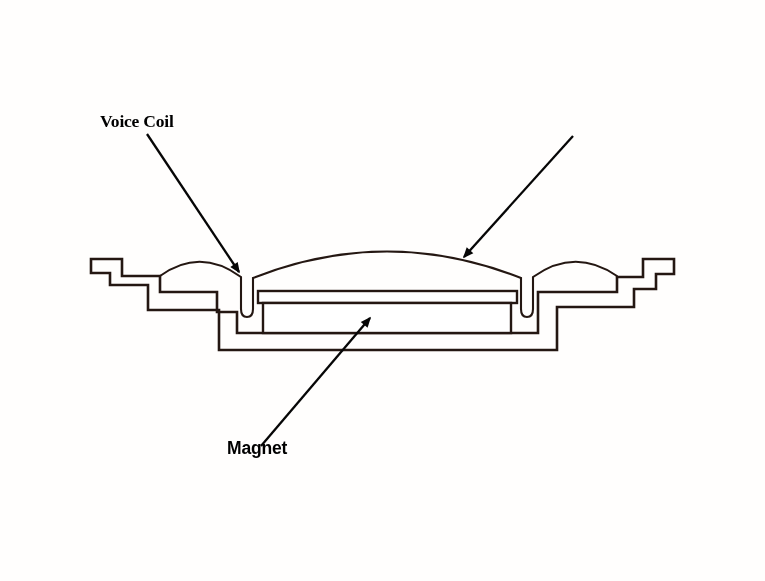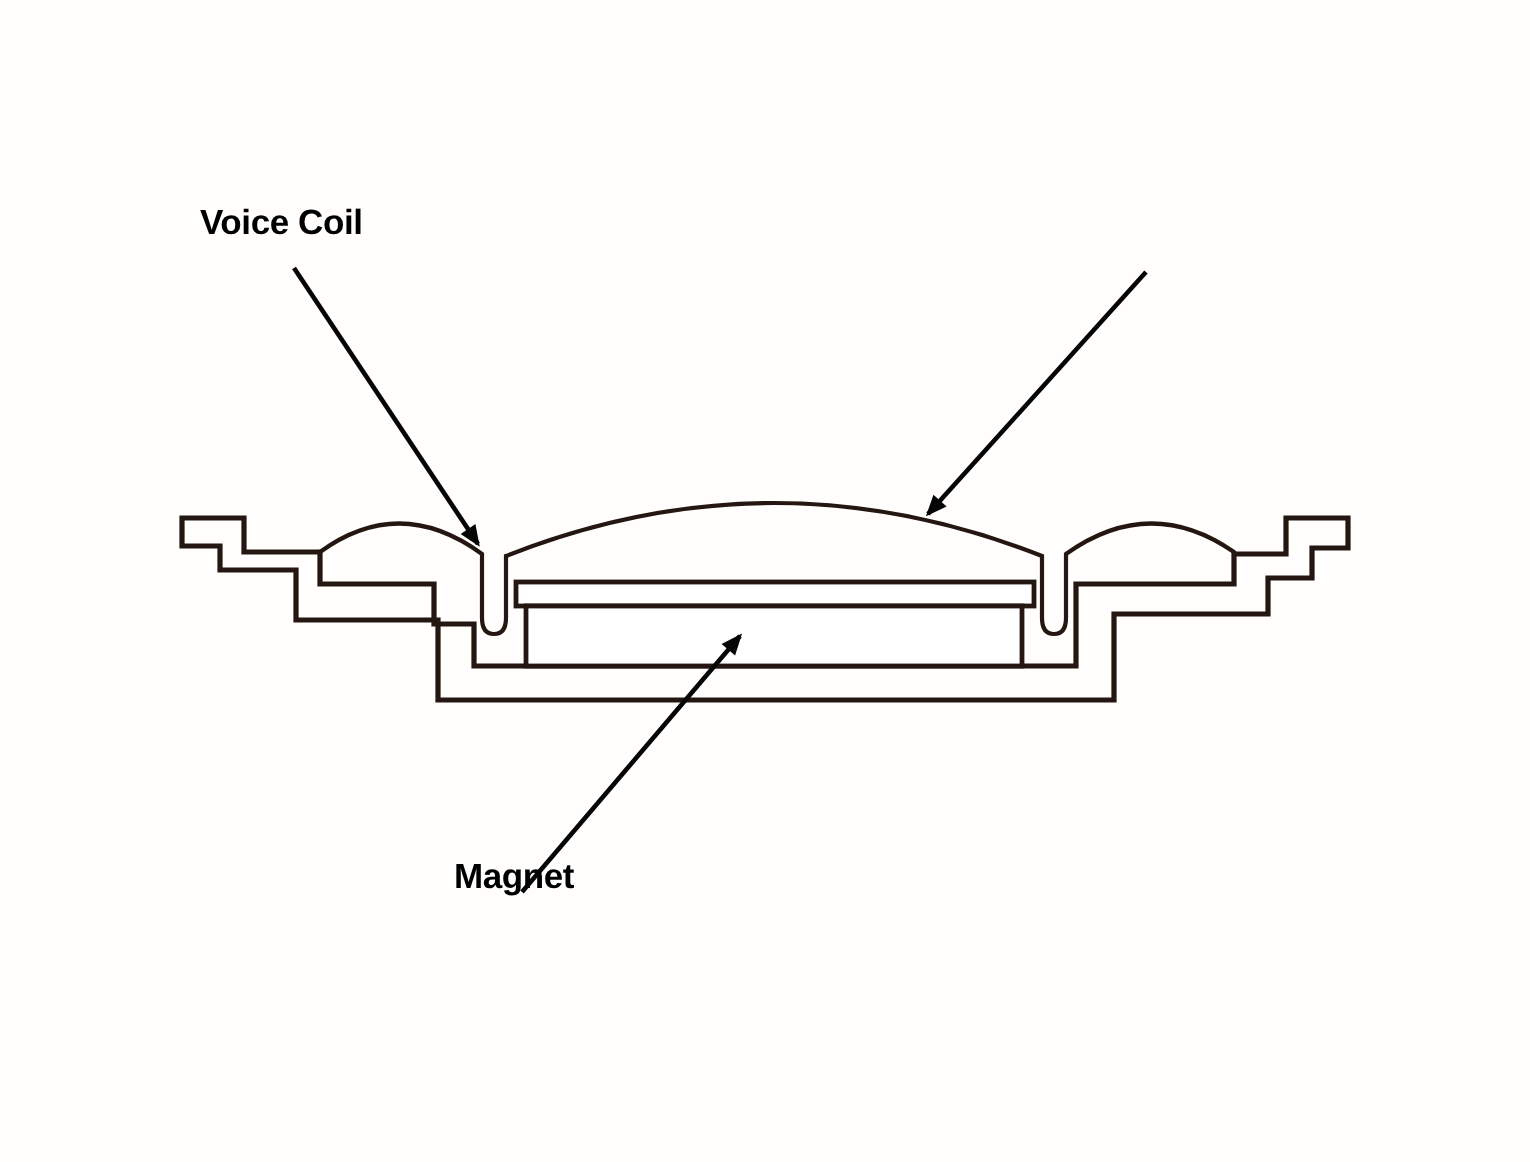--- a/index.html
+++ b/index.html
@@ -23,23 +23,23 @@
   .diagram-label {
     position: absolute;
     color: #000000;
     font-family: "Liberation Sans", sans-serif;
     font-size: 17.5px;
     font-weight: bold;
     letter-spacing: -0.2px;
     white-space: nowrap;
     user-select: none;
   }
-  #voice-coil-label { left: 100px; top: 101px; }
+  #voice-coil-label { left: 100px; top: 111px; font-family: Liberation Serif, serif; }
   #diaphragm-label  { left: 510px; top: 110px; }
-  #magnet-label     { left: 227px; top: 428px; }
+  #magnet-label     { left: 227px; top: 438px; }
 </style>
 </head>
 <body>
 
 <div class="canvas">
 
   <svg width="765" height="581" viewBox="0 0 765 581">
     <defs>
       <marker id="ah" viewBox="0 0 10 10" refX="8.5" refY="5" markerWidth="6.2" markerHeight="4.6" orient="auto-start-reverse" markerUnits="strokeWidth">
         <path d="M0,0.8 L10,5 L0,9.2 Z" fill="#060606"></path>

